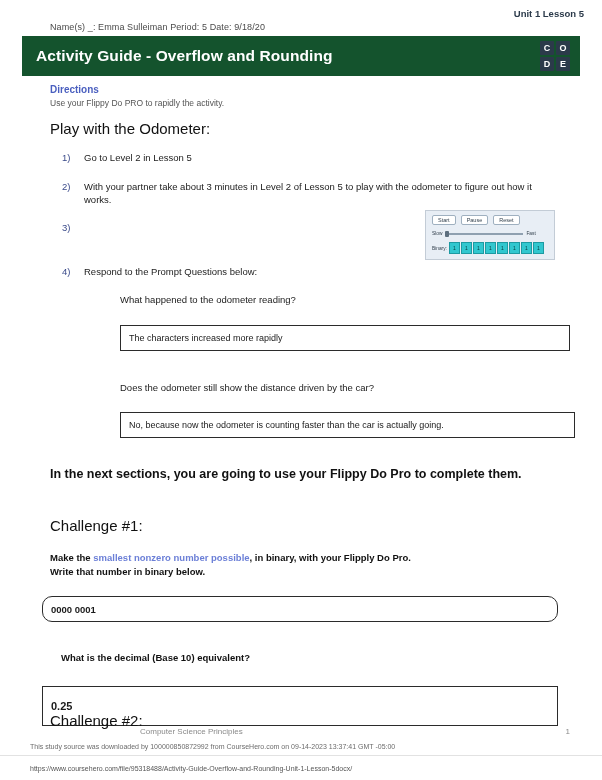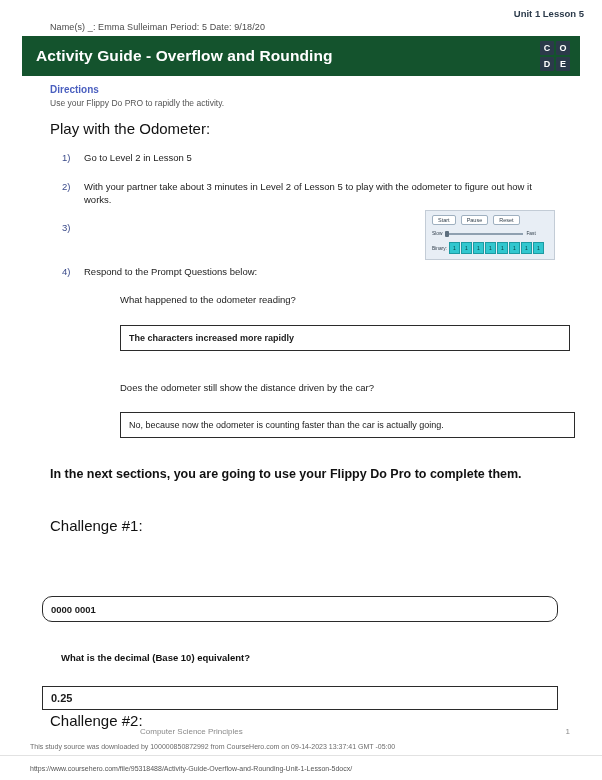--- a/index.html
+++ b/index.html
@@ -214,21 +214,21 @@
     position: absolute;
     border: 1px solid #2b2b2b;
     box-sizing: border-box;
     display: flex;
     align-items: center;
     padding-left: 8px;
     font-size: 9px;
     color: #1a1a1a;
     background: #ffffff;
   }
-  #ans1 { top: 325px; left: 120px; width: 450px; height: 26px; font-weight: bold; }
+  #ans1 { top: 325px; left: 120px; width: 450px; height: 26px; }
   #ans2 { top: 412px; left: 120px; width: 455px; height: 26px; }
 
   #next-sections {
     position: absolute;
     top: 466px;
     left: 50px;
     width: 490px;
     font-size: 12.5px;
     font-weight: bold;
     color: #111111;
@@ -268,21 +268,21 @@
     left: 50px;
     font-size: 9.5px;
     font-weight: bold;
     color: #111111;
     margin-left: 11px;
   }
   #decimal-answer {
     top: 686px;
     left: 42px;
     width: 516px;
-    height: 24px;
+    height: 40px;
     font-weight: bold;
     font-size: 11px;
   }
 
   
   .footer-course {
     position: absolute;
     bottom: 44px;
     left: 140px;
     font-size: 8px;
@@ -384,20 +384,24 @@
   <div class="prompt-q" id="q1">What happened to the odometer reading?</div>
   <div class="answer-box" id="ans1">The characters increased more rapidly</div>
 
   <div class="prompt-q" id="q2">Does the odometer still show the distance driven by the car?</div>
   <div class="answer-box" id="ans2">No, because now the odometer is counting faster than the car is actually going.</div>
 
   <div id="next-sections">In the next sections, you are going to use your Flippy Do Pro to complete them.</div>
 
   <div class="h-section" id="challenge1-heading">Challenge #1:</div>
 
+  <div class="make-line">
+    <span>Make the </span><span class="accent">smallest nonzero number possible</span><span>, in binary, with your Flipply Do Pro.</span><br>
+    <span>Write that number in binary below.</span>
+  </div>
 
   <div class="answer-box" id="binary-answer">0000 0001</div>
 
   <div id="decimal-q">What is the decimal (Base 10) equivalent?</div>
   <div class="answer-box" id="decimal-answer">0.25</div>
 
   <div class="h-section" id="challenge2-heading">Challenge #2:</div>
 
   <div class="footer-course">Computer Science Principles</div>
   <div class="footer-page">1</div>

